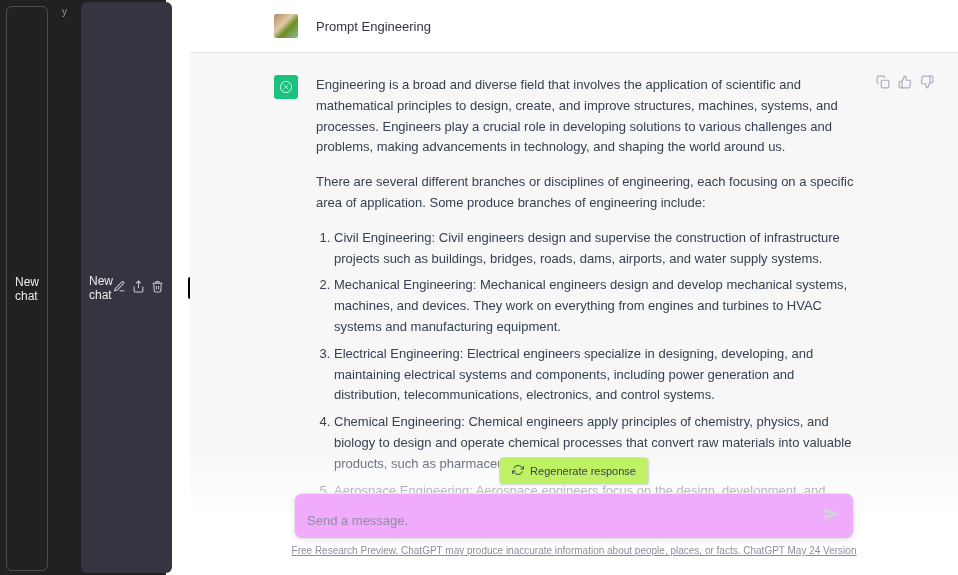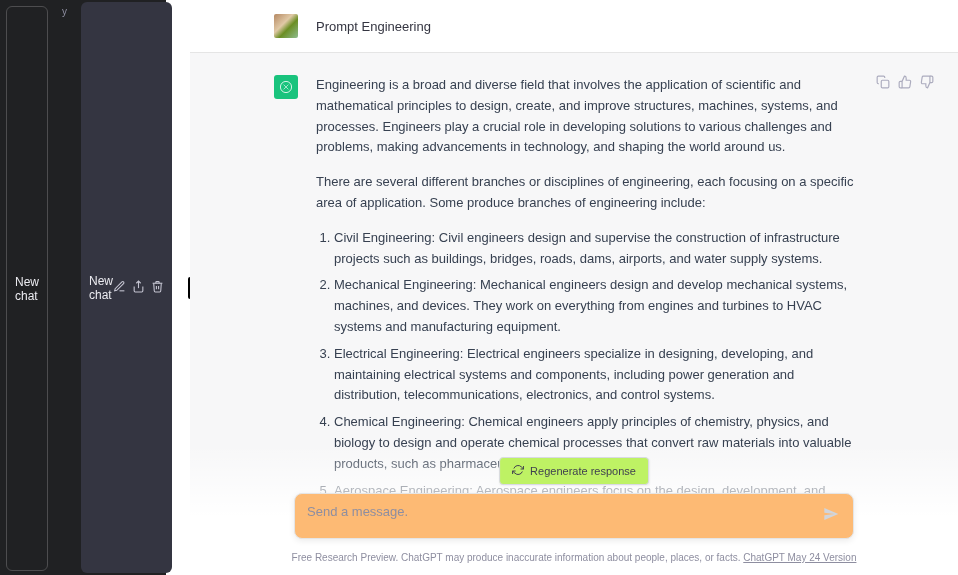--- a/index.html
+++ b/index.html
@@ -39,27 +39,27 @@
 .feedback { position: absolute; right: -40px; top: 22px; display: flex; gap: 8px; color: #acacbe; }
 .feedback svg { width: 14px; height: 14px; cursor: pointer; }
 
 .fade-overlay { position: absolute; left: 0; right: 0; bottom: 0; height: 130px; background: linear-gradient(180deg, rgba(247,247,248,0) 0%, #ffffff 55%); pointer-events: none; }
 
 .regen-wrap { position: absolute; bottom: 90px; left: 50%; transform: translateX(-50%); z-index: 5; }
 .regen-btn { background: #bef264; border: 1px solid #d9d9e3; border-radius: 4px; padding: 6px 12px; font-size: 11px; color: #40414f; display: flex; align-items: center; gap: 6px; cursor: pointer; box-shadow: 0 1px 2px rgba(0,0,0,0.05); }
 .regen-btn svg { width: 12px; height: 12px; }
 
 .input-wrap { position: absolute; bottom: 36px; left: 50%; transform: translateX(-50%); width: 560px; z-index: 6; }
-.input-box { background: #fdba74; border: 1px solid #e5e5e5; border-radius: 8px; box-shadow: 0 2px 6px rgba(0,0,0,0.08); display: flex; align-items: flex-start; padding: 10px 12px; }
+.input-box { background: #f0abfc; border: 1px solid #e5e5e5; border-radius: 8px; box-shadow: 0 2px 6px rgba(0,0,0,0.08); display: flex; align-items: flex-end; padding: 10px 12px; }
 .input-box input { flex: 1; border: none; outline: none; font-size: 13px; color: #40414f; background: transparent; }
 .input-box input::placeholder { color: #8e8ea0; }
 .send-btn { color: #d1d5db; cursor: pointer; padding: 2px; }
 .send-btn svg { width: 16px; height: 16px; }
 
-.footer-note { position: absolute; bottom: 12px; left: 50%; transform: translateX(-50%); font-size: 10px; color: #8e8ea0; white-space: nowrap; z-index: 6; }
+.footer-note { position: absolute; bottom: 19px; left: 50%; transform: translateX(-50%); font-size: 10px; color: #8e8ea0; white-space: nowrap; z-index: 6; text-decoration: underline; }
 .footer-note .link { text-decoration: underline; cursor: pointer; }
 </style>
 </head>
 <body>
 
 <div class="sidebar">
   <div class="new-chat-btn">
     <span>New chat</span>
   </div>
   <div class="section-label">y</div>

